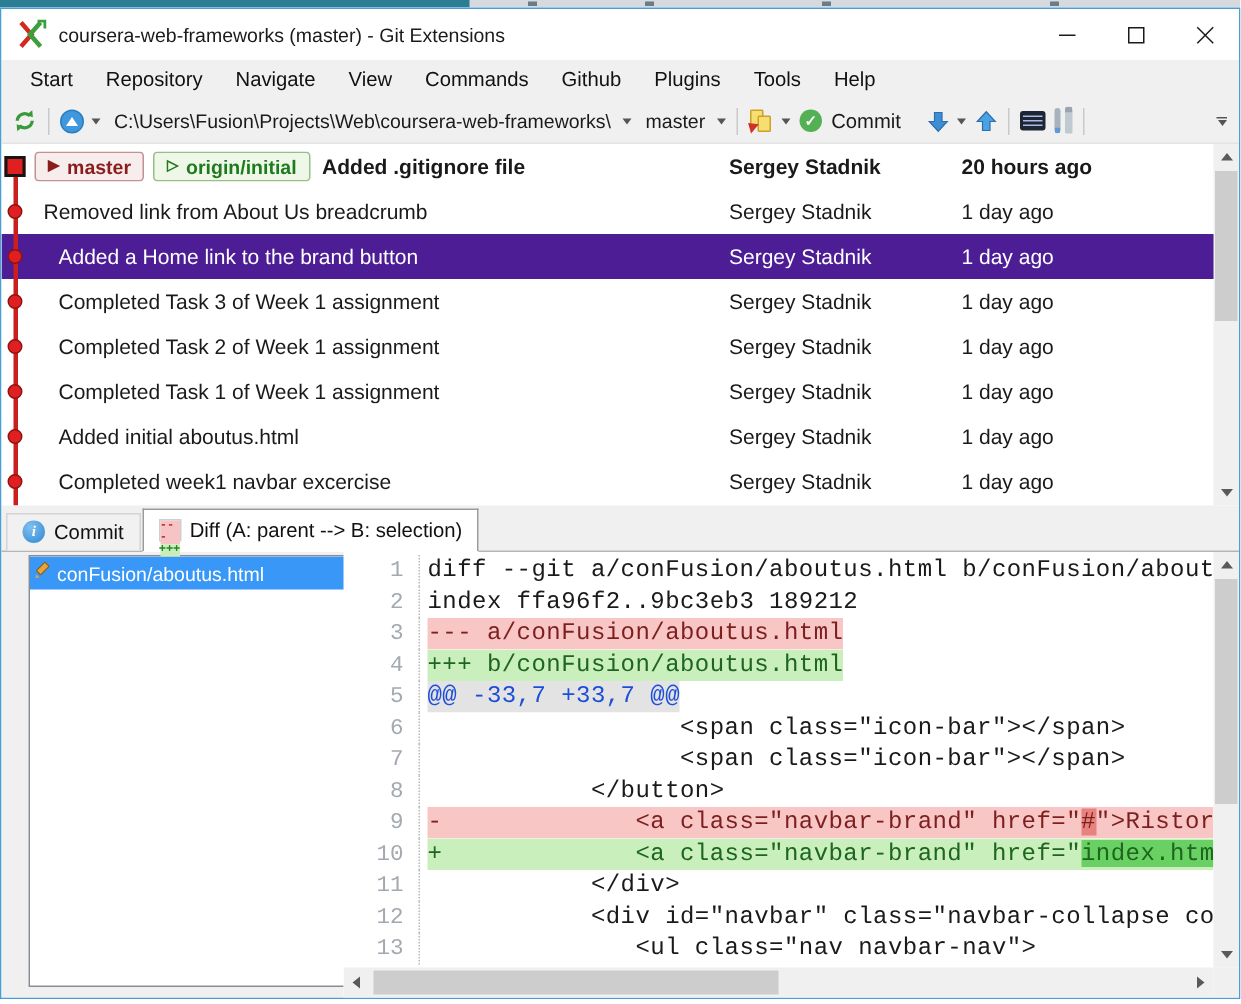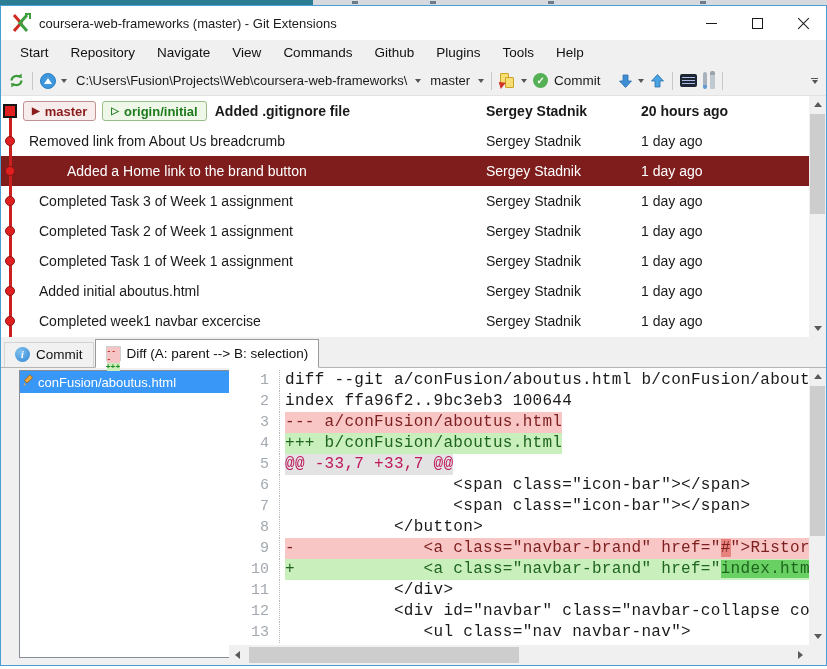--- a/index.html
+++ b/index.html
@@ -50,21 +50,21 @@
   .settings-icon{display:flex;gap:3px;align-items:flex-end;height:16px;}
   .settings-icon .t1{width:4px;height:13px;background:#a8b2bc;border-radius:2px;border-bottom:4px solid #5f9bd2;}
   .settings-icon .t2{width:5px;height:14px;background:#c0c8d0;border-radius:2px 2px 1px 1px;border-top:4px solid #9aa4ae;}
   .overflow-btn{margin-left:auto;display:flex;flex-direction:column;align-items:center;gap:1px;padding:2px 4px;}
   .overflow-btn .bar{width:7px;height:1px;background:#555;}
 
   
   .commit-list{position:relative;height:241px;background:#fff;flex:0 0 auto;overflow:hidden;}
   .graph-line{position:absolute;left:8px;top:10px;bottom:0;width:3px;background:#cb1f1f;z-index:1;}
   .commit-row{position:relative;height:30px;display:flex;align-items:center;font-size:14px;color:#1a1a1a;padding-right:17px;}
-  .commit-row.selected{background:#7f1d1d;color:#fff;padding-left:28px;}
+  .commit-row.selected{background:#4c1d95;color:#fff;}
   .commit-row.bold{font-weight:bold;}
   .node{position:absolute;z-index:2;}
   .node-circle{left:4px;top:10px;width:8px;height:8px;border-radius:50%;background:#e02020;border:1.5px solid #8f1212;box-sizing:content-box;}
   .node-square{left:2px;top:8px;width:10px;height:10px;background:#e02020;border:2px solid #151515;}
   .commit-msg-cell{flex:1;display:flex;align-items:center;overflow:hidden;white-space:nowrap;}
   .commit-author{width:155px;flex:0 0 auto;overflow:hidden;white-space:nowrap;}
   .commit-date{width:168px;flex:0 0 auto;overflow:hidden;white-space:nowrap;}
   .refs{display:flex;gap:6px;margin-left:22px;}
   .ref-chip{display:inline-flex;align-items:center;gap:5px;height:20px;padding:0 8px;border-radius:3px;font-size:13px;font-weight:bold;box-sizing:border-box;}
   .ref-local{color:#8b1c1c;background:#f8eded;border:1px solid #c39191;}
@@ -106,21 +106,21 @@
   .pencil{flex:0 0 auto;margin:0 3px 0 2px;}
 
   .diff-panel{position:absolute;left:228px;top:0;right:0;bottom:0;background:#fff;overflow:hidden;}
   .diff-lines{position:absolute;left:0;top:2px;right:17px;bottom:20px;overflow:hidden;}
   .diff-line{display:flex;height:21px;line-height:21px;font-family:"Liberation Mono","DejaVu Sans Mono",monospace;font-size:16px;letter-spacing:0.3px;white-space:pre;}
   .gutter{flex:0 0 40px;text-align:right;padding-right:10px;color:#a3a9b0;font-size:15px;letter-spacing:0;}
   .code-cell{flex:1;border-left:1px dotted #b8b8b8;padding-left:5px;overflow:hidden;}
   .linebg{display:inline-block;height:21px;}
   .t-meta{color:#1a1a1a;}
   .t-context{color:#1a1a1a;}
-  .t-hunk{background:#e3e3e3;color:#be185d;}
+  .t-hunk{background:#e3e3e3;color:#1d4ed8;}
   .t-del{background:#f9c6c6;color:#7c1f1f;}
   .t-add{background:#c9efbd;color:#1e651e;}
   .seg-hl-del{background:#e8827f;}
   .seg-hl-add{background:#69d163;}
 
   .diff-sbv{position:absolute;right:0;top:0;bottom:20px;width:17px;background:#f0f0f0;}
   .diff-sbh{position:absolute;left:0;right:17px;bottom:0;height:20px;background:#f0f0f0;}
   .sbh-arrow{position:absolute;top:0;width:17px;height:20px;display:flex;align-items:center;justify-content:center;}
   .sb-corner{position:absolute;right:0;bottom:0;width:17px;height:20px;background:#f0f0f0;}
 </style>
@@ -350,21 +350,21 @@
                 <rect x="4.5" y="1" width="4" height="8" rx="0.5" transform="rotate(45 6.5 5)" fill="#e8a33d" stroke="#8a5a10" stroke-width="0.7"></rect>
                 <polygon points="1.5,11.5 2.2,8.8 4.4,11 " fill="#caa36a"></polygon>
               </svg></span>
             <span>conFusion/aboutus.html</span>
           </div>
         </div>
 
       <div class="diff-panel">
         <div class="diff-lines" id="diff-lines">
             <div class="diff-line"><span class="gutter">1</span><span class="code-cell"><span class="linebg t-meta"><span>diff --git a/conFusion/aboutus.html b/conFusion/aboutus.html</span></span></span></div>
-            <div class="diff-line"><span class="gutter">2</span><span class="code-cell"><span class="linebg t-meta"><span>index ffa96f2..9bc3eb3 100644</span></span></span></div>
+            <div class="diff-line"><span class="gutter">2</span><span class="code-cell"><span class="linebg t-meta"><span>index ffa96f2..9bc3eb3 189212</span></span></span></div>
             <div class="diff-line"><span class="gutter">3</span><span class="code-cell"><span class="linebg t-del"><span>--- a/conFusion/aboutus.html</span></span></span></div>
             <div class="diff-line"><span class="gutter">4</span><span class="code-cell"><span class="linebg t-add"><span>+++ b/conFusion/aboutus.html</span></span></span></div>
             <div class="diff-line"><span class="gutter">5</span><span class="code-cell"><span class="linebg t-hunk"><span>@@ -33,7 +33,7 @@</span></span></span></div>
             <div class="diff-line"><span class="gutter">6</span><span class="code-cell"><span class="linebg t-context"><span>                 &lt;span class="icon-bar"&gt;&lt;/span&gt;</span></span></span></div>
             <div class="diff-line"><span class="gutter">7</span><span class="code-cell"><span class="linebg t-context"><span>                 &lt;span class="icon-bar"&gt;&lt;/span&gt;</span></span></span></div>
             <div class="diff-line"><span class="gutter">8</span><span class="code-cell"><span class="linebg t-context"><span>           &lt;/button&gt;</span></span></span></div>
             <div class="diff-line"><span class="gutter">9</span><span class="code-cell"><span class="linebg t-del"><span>-             &lt;a class="navbar-brand" href="</span><span class="seg-hl-del">#</span><span>"&gt;Ristorante Con Fusion&lt;/a&gt;</span></span></span></div>
             <div class="diff-line"><span class="gutter">10</span><span class="code-cell"><span class="linebg t-add"><span>+             &lt;a class="navbar-brand" href="</span><span class="seg-hl-add">index.html</span></span></span></div>
             <div class="diff-line"><span class="gutter">11</span><span class="code-cell"><span class="linebg t-context"><span>           &lt;/div&gt;</span></span></span></div>
             <div class="diff-line"><span class="gutter">12</span><span class="code-cell"><span class="linebg t-context"><span>           &lt;div id="navbar" class="navbar-collapse collapse"&gt;</span></span></span></div>

